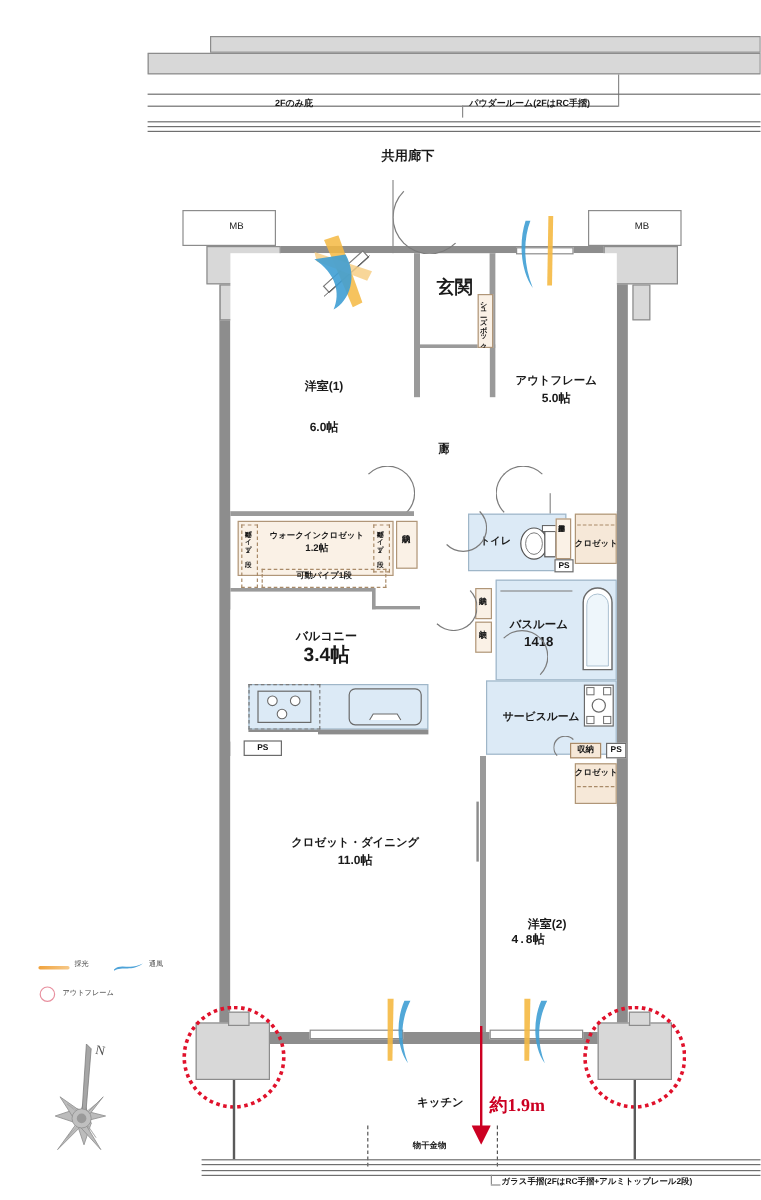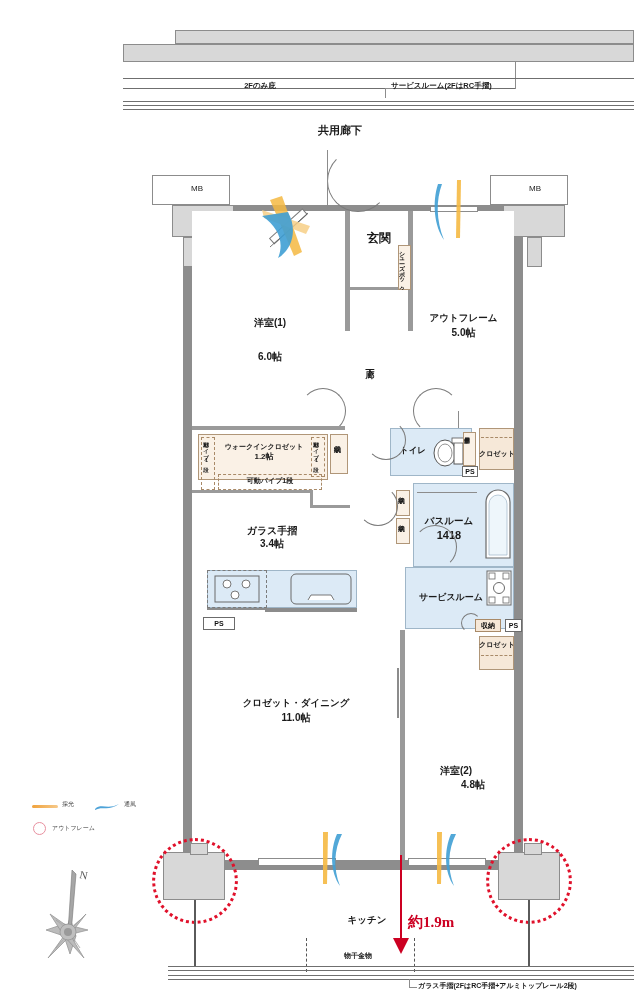--- a/index.html
+++ b/index.html
@@ -103,22 +103,22 @@
 
   <div class="rail" style="left:123px; top:78px; width:511px;"></div>
   <div class="rail" style="left:123px; top:88px; width:392px;"></div>
   <div class="rail" style="left:123px; top:101px; width:511px;"></div>
   <div class="rail" style="left:123px; top:105px; width:511px;"></div>
   <div class="rail" style="left:123px; top:109px; width:511px;"></div>
 
   <div class="hairline" style="left:385px; top:88px; width:1px; height:10px;"></div>
   <div class="hairline" style="left:385px; top:88px; width:8px; height:1px;"></div>
 
-  <div class="lbl note" style="left:200px; top:82px; width:120px;">2Fのみ庇</div>
-  <div class="lbl note" style="left:391px; top:82px; width:180px; text-align:left;">サービスルーム(2FはRC手摺)</div>
+  <div class="lbl note" style="left:185px; top:82px; width:120px;">2Fのみ庇</div>
+  <div class="lbl note" style="left:391px; top:82px; width:180px; text-align:left;">パウダールーム(2FはRC手摺)</div>
 
   <div class="lbl" style="left:318px; top:124px; width:0; font-size:11px;">共用廊下</div>
 
   <div class="outline" style="left:183px; top:205px; width:340px; height:665px; background:#ffffff;"></div>
 
   <div class="wall" style="left:183px; top:205px; width:9px; height:665px;"></div>
   <div class="wall" style="left:514px; top:205px; width:9px; height:665px;"></div>
   <div class="wall" style="left:183px; top:205px; width:340px; height:6px;"></div>
 
   <div class="outline" style="left:152px; top:175px; width:78px; height:30px; background:#ffffff;"></div>
@@ -128,21 +128,21 @@
 
   <div class="outline" style="left:490px; top:175px; width:78px; height:30px; background:#ffffff;"></div>
   <div class="lbl nb" style="left:529px; top:185px; width:0; font-size:8px;">MB</div>
   <div class="slab" style="left:503px; top:205px; width:62px; height:32px;"></div>
   <div class="slab" style="left:527px; top:237px; width:15px; height:30px;"></div>
 
   <div class="wallthin" style="left:345px; top:211px; width:5px; height:120px;"></div>
   <div class="wallthin" style="left:408px; top:211px; width:5px; height:120px;"></div>
   <div class="wallthin" style="left:345px; top:287px; width:68px; height:3px;"></div>
 
-  <div class="lbl" style="left:359px; top:232px; width:40px; font-size:12px;">玄関</div>
+  <div class="lbl" style="left:359px; top:232px; width:40px; font-size:15px;">玄関</div>
 
   <div class="tanlight" style="left:398px; top:245px; width:13px; height:45px;"></div>
   <div class="lbl vert nb" style="left:399px; top:247px; font-size:6px; color:#111; font-weight:bold;">シューズボックス</div>
 
   <div class="arc" style="left:327px; top:150px; width:62px; height:62px;
               border-color:transparent; border-bottom-color:#7b7b7b; border-left-color:#7b7b7b;"></div>
   <div class="hairline" style="left:327px; top:150px; width:1px; height:62px;"></div>
 
   <div class="room" style="left:192px; top:211px; width:153px; height:215px;"></div>
   <div class="lbl" style="left:235px; top:317px; width:70px; font-size:10px;">洋室(1)</div>
@@ -279,22 +279,22 @@
   <div class="tag tanbg" style="left:475px; top:619px; width:26px; height:13px;">収納</div>
   <div class="tag" style="left:505px; top:619px; width:17px; height:13px;">PS</div>
   <div class="arc" style="left:461px; top:613px; width:20px; height:20px;
               border-color:transparent; border-top-color:#7b7b7b; border-left-color:#7b7b7b;"></div>
 
   <div class="tan" style="left:479px; top:636px; width:35px; height:34px;"></div>
   <div class="lbl nb" style="left:479px; top:641px; width:35px; font-size:7px; font-weight:bold;">クロゼット</div>
   <div class="dash" style="left:481px; top:655px; width:31px;"></div>
 
   <div class="room" style="left:192px; top:508px; width:160px; height:110px;"></div>
-  <div class="lbl" style="left:225px; top:525px; width:94px; font-size:10px;">ガラス手摺</div>
-  <div class="lbl" style="left:225px; top:538px; width:94px; font-size:10px;">3.4帖</div>
+  <div class="lbl" style="left:225px; top:525px; width:94px; font-size:10px;">バルコニー</div>
+  <div class="lbl" style="left:225px; top:538px; width:94px; font-size:16px;">3.4帖</div>
 
   <div class="wet" style="left:207px; top:570px; width:150px; height:38px;"></div>
   <div class="dashbox" style="left:207px; top:570px; width:60px; height:38px; border-color:#7b7b7b;"></div>
   <div class="abs" style="left:214px; top:575px;">
     <svg width="46" height="28" viewBox="0 0 46 28">
       <rect x="1" y="1" width="44" height="26" fill="#dceaf6" stroke="#6a6a6a" stroke-width="1"></rect>
       <circle cx="13" cy="9" r="4" fill="#ffffff" stroke="#6a6a6a" stroke-width="0.9"></circle>
       <circle cx="32" cy="9" r="4" fill="#ffffff" stroke="#6a6a6a" stroke-width="0.9"></circle>
       <circle cx="21" cy="20" r="4" fill="#ffffff" stroke="#6a6a6a" stroke-width="0.9"></circle>
     </svg>
@@ -314,21 +314,21 @@
   <div class="lbl" style="left:236px; top:698px; width:120px; font-size:9.5px;">クロゼット・ダイニング</div>
   <div class="lbl" style="left:236px; top:712px; width:120px; font-size:10px;">11.0帖</div>
 
   <div class="wallthin" style="left:400px; top:630px; width:5px; height:240px;"></div>
   <div class="hairline" style="left:397px; top:668px; width:2px; height:50px;"></div>
   <div class="arc" style="left:405px; top:676px; width:52px; height:52px;
               border-color:transparent; border-top-color:#7b7b7b; border-right-color:#7b7b7b;"></div>
 
   <div class="room" style="left:405px; top:672px; width:109px; height:198px;"></div>
   <div class="lbl" style="left:420px; top:765px; width:72px; font-size:10px;">洋室(2)</div>
-  <div class="lbl" style="left:437px; top:779px; width:72px; font-size:10px;">4.8帖</div>
+  <div class="lbl" style="left:404px; top:779px; width:72px; font-size:10px;font-family:Liberation Mono, monospace;">4.8帖</div>
 
   <div class="wall" style="left:183px; top:860px; width:340px; height:10px;"></div>
 
   <div class="slab" style="left:163px; top:852px; width:62px; height:48px;"></div>
   <div class="slab" style="left:190px; top:843px; width:18px; height:12px;"></div>
   <div class="slab" style="left:498px; top:852px; width:62px; height:48px;"></div>
   <div class="slab" style="left:524px; top:843px; width:18px; height:12px;"></div>
 
   <div class="ofcircle" style="left:152px; top:838px; width:86px; height:86px;"></div>
   <div class="ofcircle" style="left:486px; top:838px; width:86px; height:86px;"></div>

